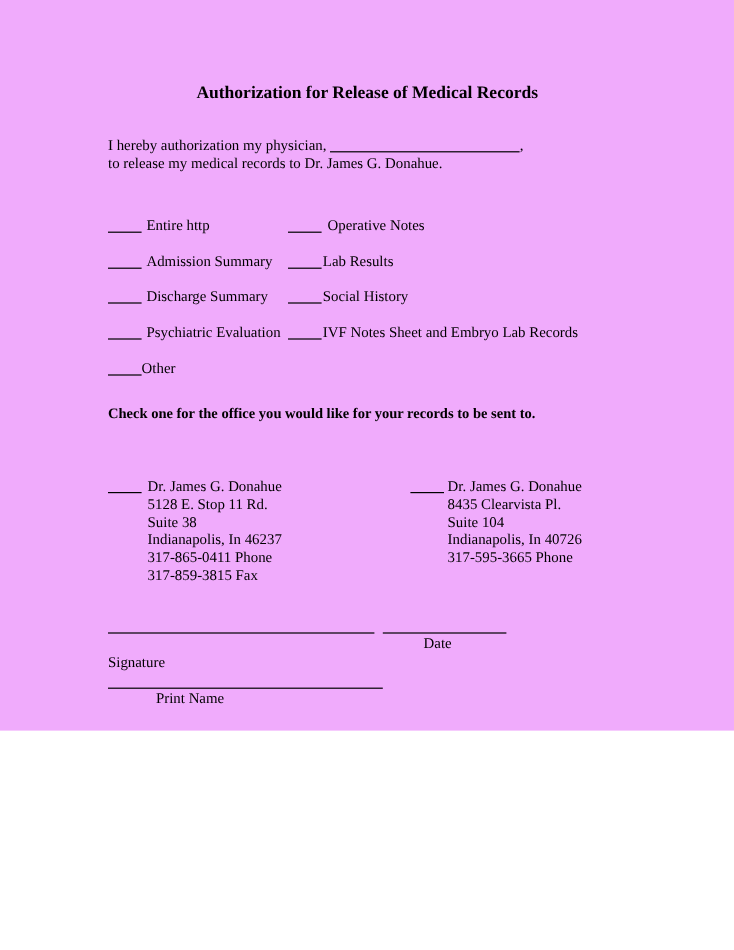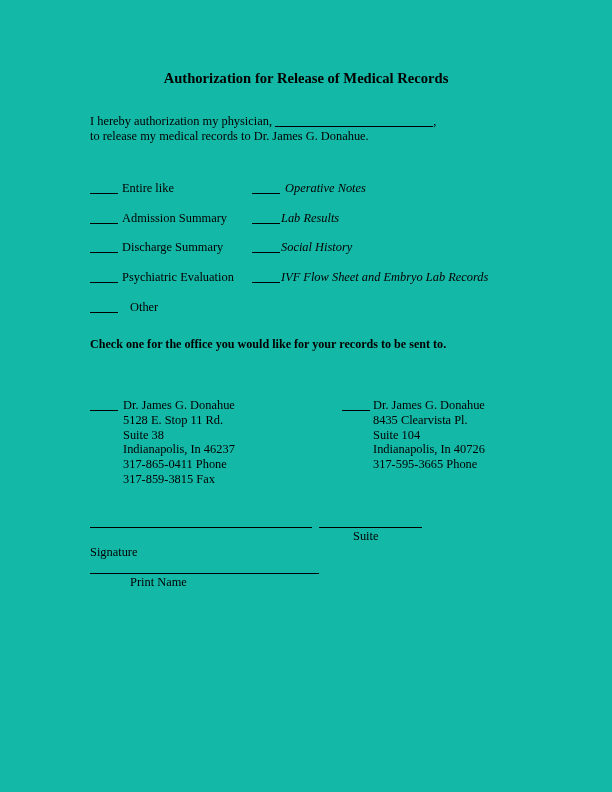--- a/index.html
+++ b/index.html
@@ -1,20 +1,20 @@
 <!DOCTYPE html>
 <html><head>
 <meta charset="utf-8">
 <style>
   html, body { margin: 0; padding: 0; background: #ffffff; }
   .page {
     position: relative;
     width: 612px;
-    height: 792px;
-    background: #14b8a6;
+    height: 609px;
+    background: #f0abfc;
     color: #000000;
     font-family: "Liberation Serif", "DejaVu Serif", serif;
     font-size: 12.4px;
     line-height: 14.75px;
     overflow: hidden;
   }
   .title {
     position: absolute;
     top: 70px;
     left: 0;
@@ -36,25 +36,25 @@
 
   .intro { position: absolute; top: 114px; left: 90px; width: 470px; }
 
   .checklist { position: absolute; top: 181px; left: 90px; width: 440px; height: 140px; }
   .chk-row { position: absolute; left: 0; width: 100%; height: 15px; white-space: nowrap; }
   .chk-row:nth-of-type(1) { top: 0; }
   .chk-row:nth-of-type(2) { top: 30px; }
   .chk-row:nth-of-type(3) { top: 59px; }
   .chk-row:nth-of-type(4) { top: 89px; }
   .chk-row:nth-of-type(5) { top: 119px; }
-  .col2 { position: absolute; left: 162px; top: 0; white-space: nowrap; font-style: italic; }
+  .col2 { position: absolute; left: 150px; top: 0; white-space: nowrap; }
   .gap4 { margin-left: 4px; }
   .gap5 { margin-left: 5px; }
   .gap1 { margin-left: 1px; }
-  .gap0 { margin-left: 12px; }
+  .gap0 { margin-left: 0; }
 
   .offices-heading {
     position: absolute;
     top: 337px;
     left: 90px;
     margin: 0;
     font-size: 12.1px;
     font-weight: bold;
     line-height: 15px;
   }
@@ -95,34 +95,34 @@
   <h1 class="title">Authorization for Release of Medical Records</h1>
 
   <div class="intro">
     <div><span>I hereby authorization my physician,</span>
       <span class="blank w-phys"></span><span>,</span></div>
     <div>to release my medical records to Dr. James G. Donahue.</div>
   </div>
 
   <div class="checklist">
     <div class="chk-row">
-      <span class="blank w-check"></span><span class="gap4">Entire like</span>
+      <span class="blank w-check"></span><span class="gap4">Entire http</span>
       <span class="col2"><span class="blank w-check"></span><span class="gap5">Operative Notes</span></span>
     </div>
     <div class="chk-row">
       <span class="blank w-check"></span><span class="gap4">Admission Summary</span>
       <span class="col2"><span class="blank w-check"></span><span class="gap1">Lab Results</span></span>
     </div>
     <div class="chk-row">
       <span class="blank w-check"></span><span class="gap4">Discharge Summary</span>
       <span class="col2"><span class="blank w-check"></span><span class="gap1">Social History</span></span>
     </div>
     <div class="chk-row">
       <span class="blank w-check"></span><span class="gap4">Psychiatric Evaluation</span>
-      <span class="col2"><span class="blank w-check"></span><span class="gap1">IVF Flow Sheet and Embryo Lab Records</span></span>
+      <span class="col2"><span class="blank w-check"></span><span class="gap1">IVF Notes Sheet and Embryo Lab Records</span></span>
     </div>
     <div class="chk-row">
       <span class="blank w-check"></span><span class="gap0">Other</span>
     </div>
   </div>
 
   <h2 class="offices-heading">Check one for the office you would like for your records to be sent to.</h2>
 
   <div class="office office-left">
     <div class="office-name-row"><span class="blank w-check"></span><span class="office-name">Dr. James G. Donahue</span></div>
@@ -137,18 +137,18 @@
     <div class="office-name-row"><span class="blank w-check"></span><span class="office-name">Dr. James G. Donahue</span></div>
     <div class="office-line">8435 Clearvista Pl.</div>
     <div class="office-line">Suite 104</div>
     <div class="office-line">Indianapolis, In 40726</div>
     <div class="office-line">317-595-3665 Phone</div>
   </div>
 
   <div class="rule sig-line"></div>
   <div class="rule date-line"></div>
   <div class="sig-label">Signature</div>
-  <div class="date-label">Suite</div>
+  <div class="date-label">Date</div>
   <div class="rule print-line"></div>
   <div class="print-label">Print Name</div>
 
 
 </div>
 
 </body></html>

